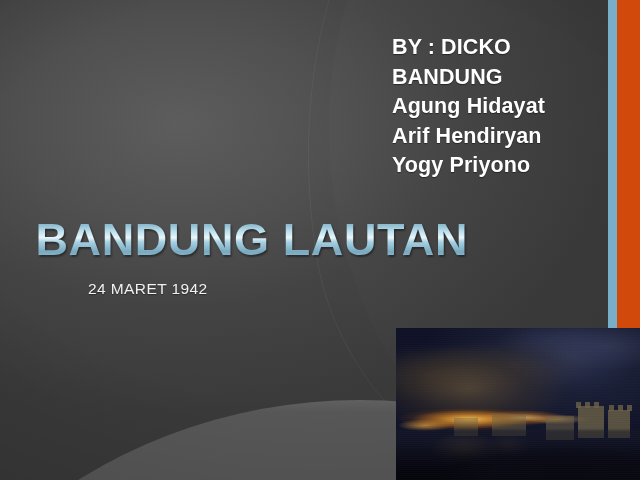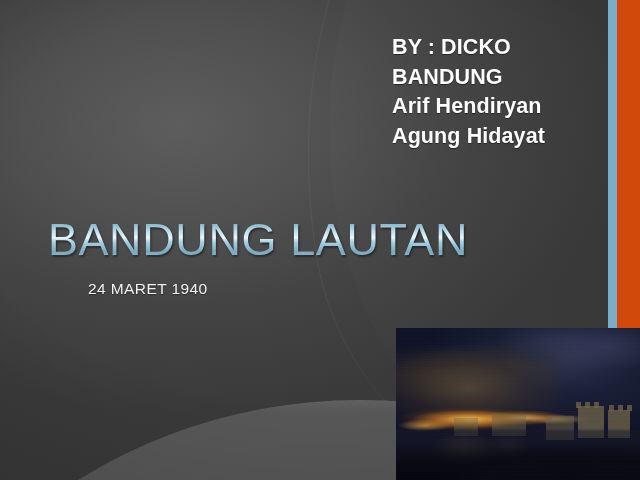--- a/index.html
+++ b/index.html
@@ -107,21 +107,21 @@
   .authors div { white-space: nowrap; }
 
   
   .title {
     position: absolute;
     left: 16px;
     top: 216px;
     width: 452px;
     text-align: right;
     font-size: 45px;
-    font-weight: normal;
+    font-weight: bold;
     line-height: 47px;
     letter-spacing: 0.6px;
     color: #a8d2e2;
     background: linear-gradient(180deg,
         #5b7f90 0%,
         #7fb0c6 14%,
         #bfe2ef 34%,
         #e9f6fa 46%,
         #a9d2e3 55%,
         #79a9c0 76%,
@@ -218,29 +218,30 @@
   <div class="bg-arc"></div>
   <div class="bg-arc-shade"></div>
   <div class="bg-vignette"></div>
 
   <div class="bar-blue"></div>
   <div class="bar-orange"></div>
 
   <div class="authors">
     <div>BY : DICKO</div>
     <div>BANDUNG</div>
+    <div>Agung Hidayat</div>
     <div>Arif Hendiryan</div>
-    <div>Agung Hidayat</div>
+    <div>Yogy Priyono</div>
   </div>
 
   <div class="title">
     <div>BANDUNG LAUTAN</div>
   </div>
 
-  <div class="subtitle">24 MARET 1940</div>
+  <div class="subtitle">24 MARET 1942</div>
 
   <div class="picture">
     <div class="pic-layer pic-sky"></div>
     <div class="pic-layer pic-clouds"></div>
     <div class="pic-layer pic-smoke"></div>
     <div class="pic-layer pic-fire"></div>
     <div class="pic-layer">
       <div class="castle-block" style="left:182px;top:78px;width:26px;height:32px;"></div>
       <div class="castle-block" style="left:180px;top:74px;width:5px;height:6px;"></div>
       <div class="castle-block" style="left:189px;top:74px;width:5px;height:6px;"></div>

